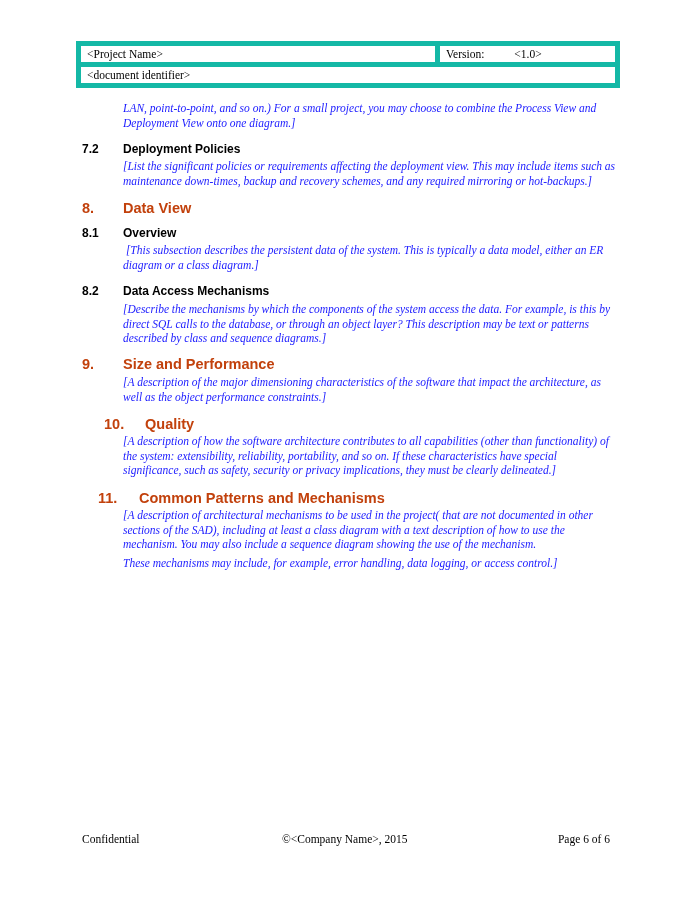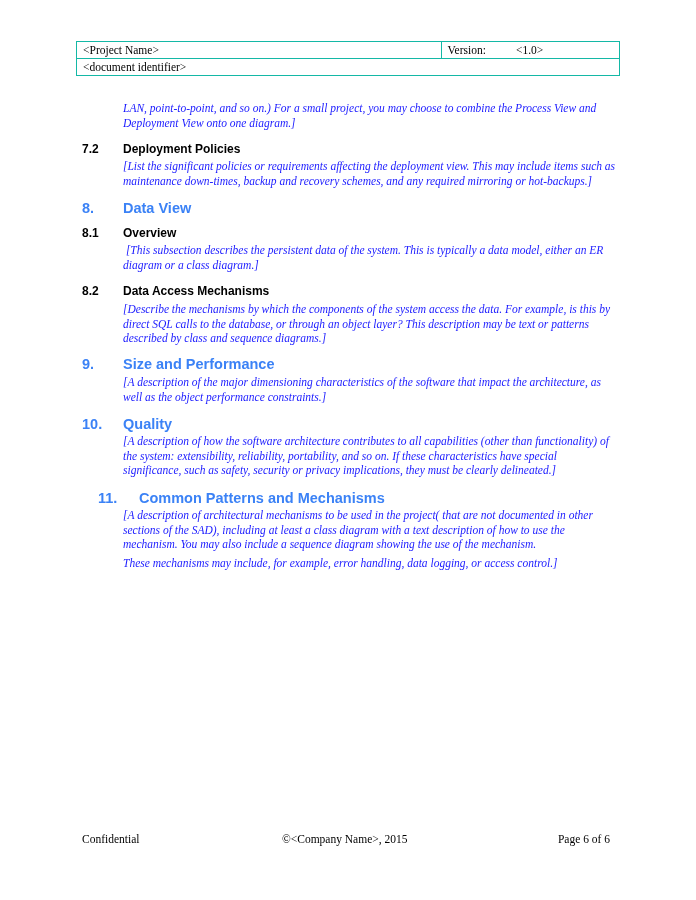--- a/index.html
+++ b/index.html
@@ -19,21 +19,21 @@
       position: absolute;
       left: 76px;
       top: 41px;
       width: 544px;
       border-collapse: collapse;
       font-family: "Liberation Serif", serif;
       font-size: 11.5px;
       line-height: 14px;
     }
     .header-table td {
-      border: 1px solid #14b8a6;
+      border: 5px solid #14b8a6;
       padding: 1px 6px 1px 6px;
       height: 14px;
       vertical-align: middle;
       white-space: nowrap;
     }
     .header-table td.left { width: 354px; }
     .header-table td.right { width: 166px; }
     .version-value { display: inline-block; margin-left: 30px; }
     .date-value { display: inline-block; margin-left: 6px; }
 
@@ -63,21 +63,21 @@
       color: #000;
     }
     .h2 .num { display: inline-block; width: 41px; }
     .h1 {
       position: absolute;
       left: 82px;
       font-family: "Liberation Sans", sans-serif;
       font-weight: bold;
       font-size: 14.5px;
       line-height: 18px;
-      color: #3b82f6;
+      color: #c2410c;
     }
     .h1 .num { display: inline-block; width: 41px; }
 
     .footer {
       position: absolute;
       top: 832px;
       left: 82px;
       width: 528px;
       font-family: "Liberation Serif", serif;
       font-size: 11.5px;
@@ -130,21 +130,21 @@
   <div class="h2" style="top:284px;">
     <span class="num">8.2</span><span>Data Access Mechanisms</span>
   </div>
   <div class="para" style="top:302px;">[Describe the mechanisms by which the components of the system access the data. For example, is this by direct SQL calls to the database, or through an object layer? This description may be text or patterns described by class and sequence diagrams.]</div>
 
   <div class="h1" style="top:355px;">
     <span class="num">9.</span><span>Size and Performance</span>
   </div>
   <div class="para" style="top:375px;">[A description of the major dimensioning characteristics of the software that impact the architecture, as well as the object performance constraints.]</div>
 
-  <div class="h1" style="top:415px;">
+  <div class="h1" style="top:415px;margin-left:22px;">
     <span class="num">10.</span><span>Quality</span>
   </div>
   <div class="para" style="top:434px;">[A description of how the software architecture contributes to all capabilities (other than functionality) of the system: extensibility, reliability, portability, and so on. If these characteristics have special significance, such as safety, security or privacy implications, they must be clearly delineated.]</div>
 
   <div class="h1" style="top:489px;margin-left:16px;">
     <span class="num">11.</span><span>Common Patterns and Mechanisms</span>
   </div>
   <div class="para" style="top:508px;">[A description of architectural mechanisms to be used in the project( that are not documented in other sections of the SAD), including at least a class diagram with a text description of how to use the mechanism. You may also include a sequence diagram showing the use of the mechanism.</div>
   <div class="para" style="top:556px;">These mechanisms may include, for example, error handling, data logging, or access control.]</div>
 

